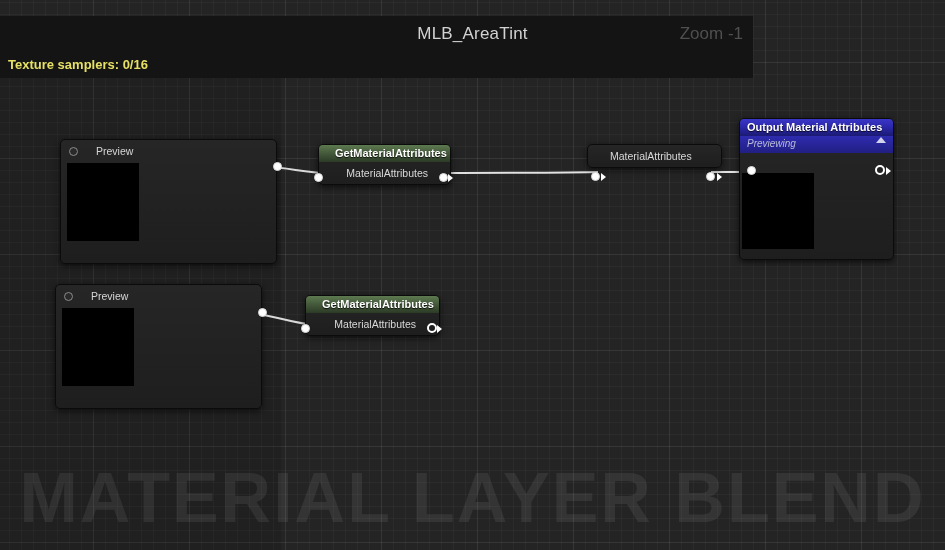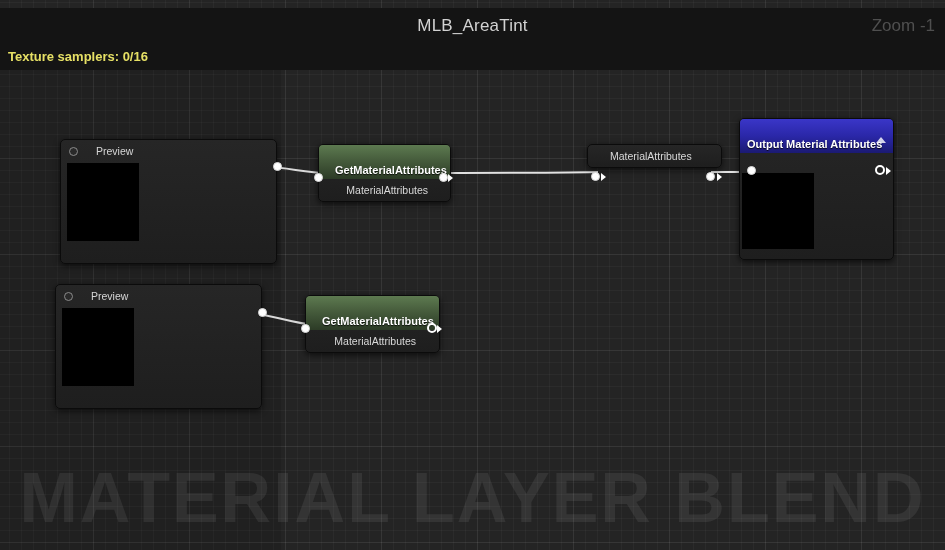--- a/index.html
+++ b/index.html
@@ -34,21 +34,21 @@
     position:absolute;left:0;top:62px;width:281px;height:488px;
     background:rgba(0,0,0,0.10);pointer-events:none;
   }
   #canvas-shade-right{
     position:absolute;left:281px;top:62px;width:664px;height:488px;
     background:rgba(0,0,0,0.00);pointer-events:none;
   }
 
   
   #topbar{
-    position:absolute;left:0;top:8px;width:945px;height:62px;
+    position:absolute;left:0;top:16px;width:753px;height:62px;
     background:#141414;
   }
   #graph-title{
     position:absolute;left:0;top:8px;width:945px;
     text-align:center;
     font-size:17px;color:#d2d2d2;letter-spacing:.2px;
   }
   #zoom-level{
     position:absolute;right:10px;top:8px;
     font-size:17px;color:#4f4f4f;
@@ -80,21 +80,21 @@
     overflow:hidden;
   }
   .node-header{
     position:relative;
     display:flex;align-items:center;
     padding:2px 6px 3px 7px;
     font-size:11px;font-weight:bold;color:#ffffff;
     text-shadow:0 1px 1px rgba(0,0,0,0.8);
     white-space:nowrap;
   }
-  .node-header .hdr-label{flex:1;margin-top:17px;}
+  .node-header .hdr-label{flex:1;}
   .caret{
     width:0;height:0;margin-left:6px;flex:0 0 auto;
   }
   .caret.up{
     border-left:5px solid transparent;border-right:5px solid transparent;
     border-bottom:6px solid rgba(255,255,255,0.80);
   }
   .caret.down{
     border-left:5px solid transparent;border-right:5px solid transparent;
     border-top:6px solid rgba(255,255,255,0.70);
@@ -232,20 +232,21 @@
     <span class="pin-arrow" style="left:14px;top:29px;"></span>
     <span class="pin" style="right:7px;top:28px;"></span>
     <span class="pin-arrow" style="right:0px;top:29px;"></span>
   </div>
 
   <div class="node" id="node-output">
     <div class="node-body">
       <div class="node-header hdr-blue">
         <span class="hdr-label">Output Material Attributes</span>
       </div>
+      <div class="node-subtitle">Previewing</div>
       <div style="height:20px"></div>
       <div class="preview-swatch" style="margin:0 0 0 2px;width:72px;height:76px;"></div>
       <div style="height:10px"></div>
     </div>
     <span class="caret up" style="position:absolute;right:8px;top:19px;"></span>
     <span class="pin" style="left:8px;top:48px;"></span>
     <span class="pin hollow" style="right:9px;top:47px;"></span>
     <span class="pin-arrow" style="right:3px;top:49px;"></span>
   </div>
 

